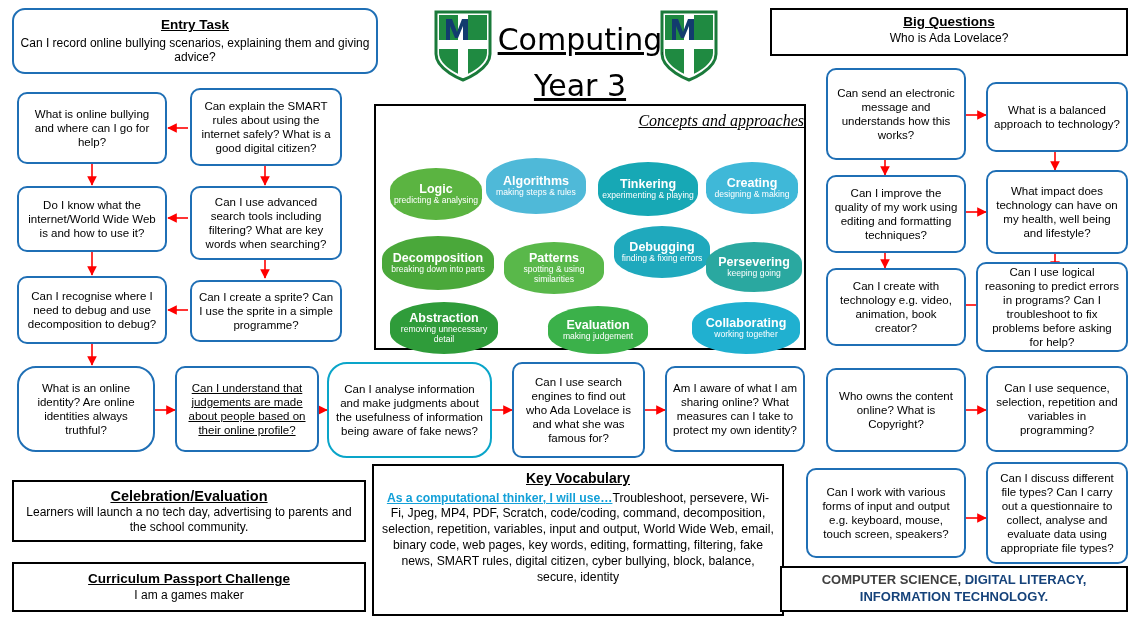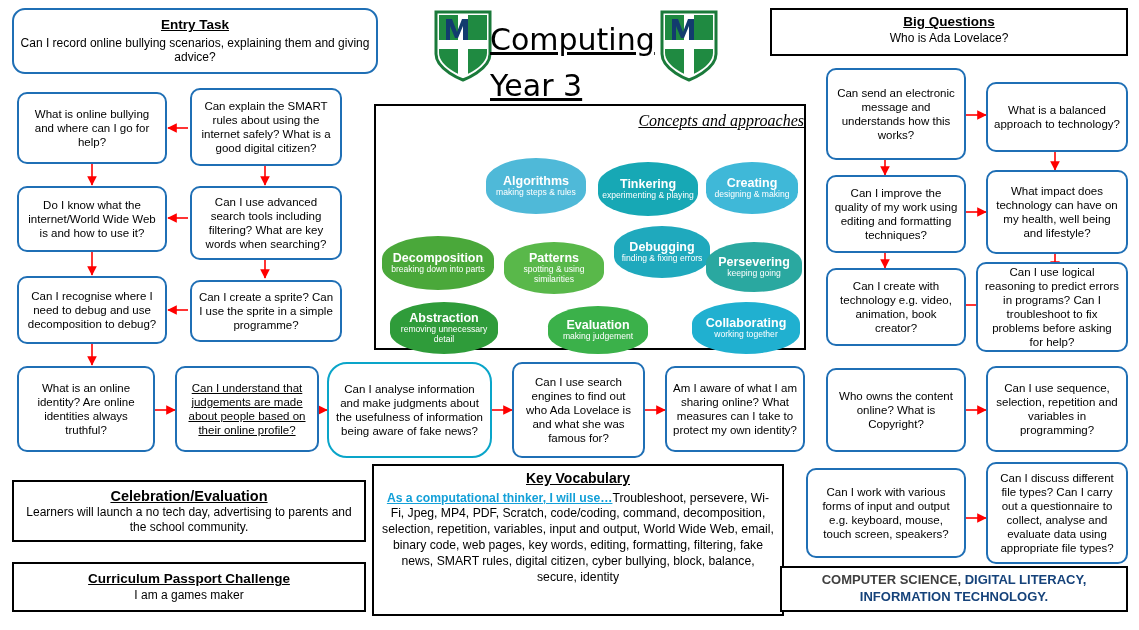--- a/index.html
+++ b/index.html
@@ -25,21 +25,21 @@
   .box.sq{border-radius:13px;}
   .box.teal{border-color:#0aa5c9;border-radius:20px;}
   .hdr{
     font-weight:bold;text-decoration:underline;font-size:13.5px;
   }
   .panel{
     border:2px solid #000;background:#fff;padding:4px 8px;text-align:center;
     font-size:12px;line-height:1.25;
   }
   .title-main{
-    font-size:30px;text-decoration:underline;
+    font-size:30px;text-decoration:underline;text-align:center;
     font-family:"DejaVu Sans", sans-serif;
   }
   .concepts{
     border:2px solid #000;background:#fff;
   }
   .concepts-title{
     text-align:right;font-style:italic;font-size:16px;text-decoration:underline;
     padding-top:6px;font-family:"Liberation Serif", serif;
   }
   .cloud{
@@ -144,21 +144,21 @@
 <div class="abs box" style="left:190px;top:186px;width:152px;height:74px;">
   <span>Can I use advanced search tools including filtering? What are key words when searching?</span>
 </div>
 <div class="abs box" style="left:17px;top:276px;width:150px;height:68px;">
   <span>Can I recognise where I need to debug and use decomposition to debug?</span>
 </div>
 <div class="abs box" style="left:190px;top:280px;width:152px;height:62px;">
   <span>Can I create a sprite? Can I use the sprite in a simple programme?</span>
 </div>
 
-<div class="abs box" style="left:17px;top:366px;width:138px;height:86px;">
+<div class="abs box" style="left:17px;top:366px;width:138px;height:86px;border-radius:19px;">
   <span>What is an online identity? Are online identities always truthful?</span>
 </div>
 <div class="abs box" style="left:175px;top:366px;width:144px;height:86px;text-decoration:underline;">
   <span>Can I understand that judgements are made about people based on their online profile?</span>
 </div>
 <div class="abs box teal" style="left:327px;top:362px;width:165px;height:96px;">
   <span>Can I analyse information and make judgments about the usefulness of information being aware of fake news?</span>
 </div>
 <div class="abs box" style="left:512px;top:362px;width:133px;height:96px;">
   <span>Can I use search engines to find out who Ada Lovelace is and what she was famous for?</span>
@@ -194,20 +194,24 @@
 <div class="abs box" style="left:806px;top:468px;width:160px;height:90px;">
   <span>Can I work with various forms of input and output e.g. keyboard, mouse, touch screen, speakers?</span>
 </div>
 <div class="abs box" style="left:986px;top:462px;width:142px;height:102px;">
   <span>Can I discuss different file types? Can I carry out a questionnaire to collect, analyse and evaluate data using appropriate file types?</span>
 </div>
 
 <div class="abs concepts" style="left:374px;top:104px;width:432px;height:246px;">
   <div class="concepts-title">Concepts and approaches</div>
   <div style="position:relative;width:432px;height:210px;">
+    <div class="cloud" style="left:14px;top:38px;width:92px;height:52px;background:#5bb441;">
+      <b>Logic</b>
+      <i>predicting &amp; analysing</i>
+    </div>
     <div class="cloud" style="left:110px;top:28px;width:100px;height:56px;background:#4fb9d8;">
       <b>Algorithms</b>
       <i>making steps &amp; rules</i>
     </div>
     <div class="cloud" style="left:222px;top:32px;width:100px;height:54px;background:#17a8b5;">
       <b>Tinkering</b>
       <i>experimenting &amp; playing</i>
     </div>
     <div class="cloud" style="left:330px;top:32px;width:92px;height:52px;background:#3fb8d8;">
       <b>Creating</b>

